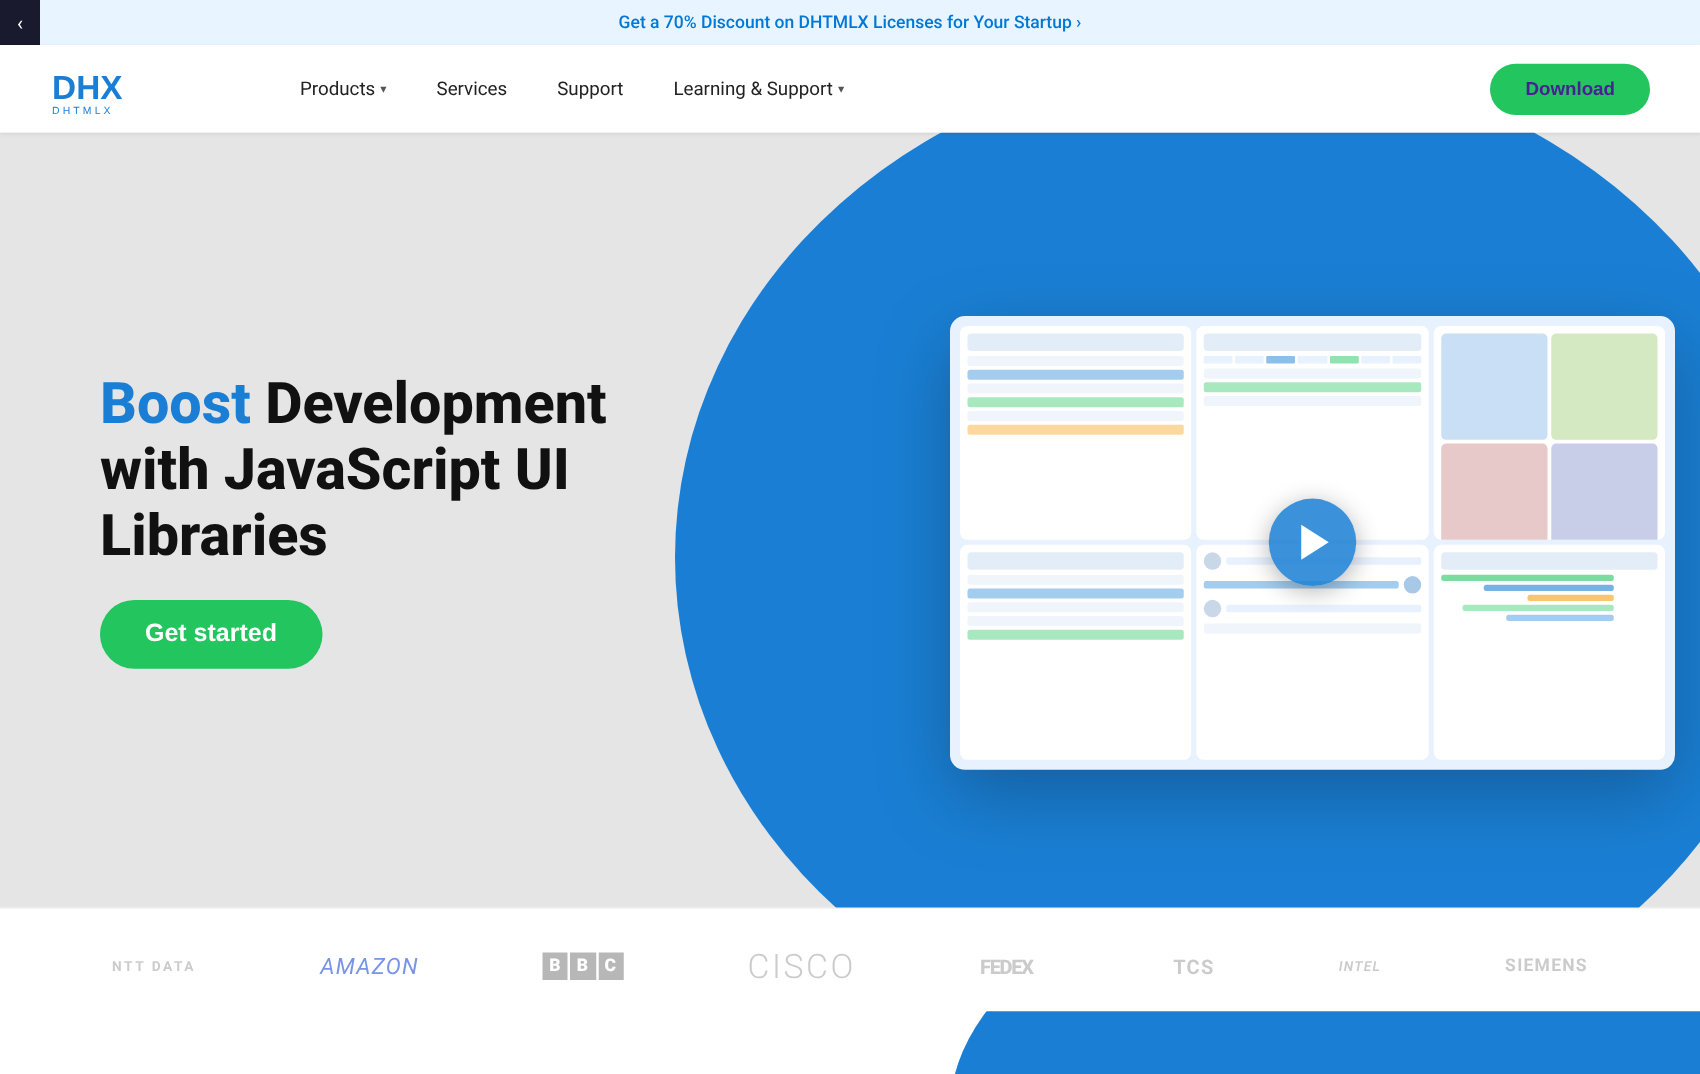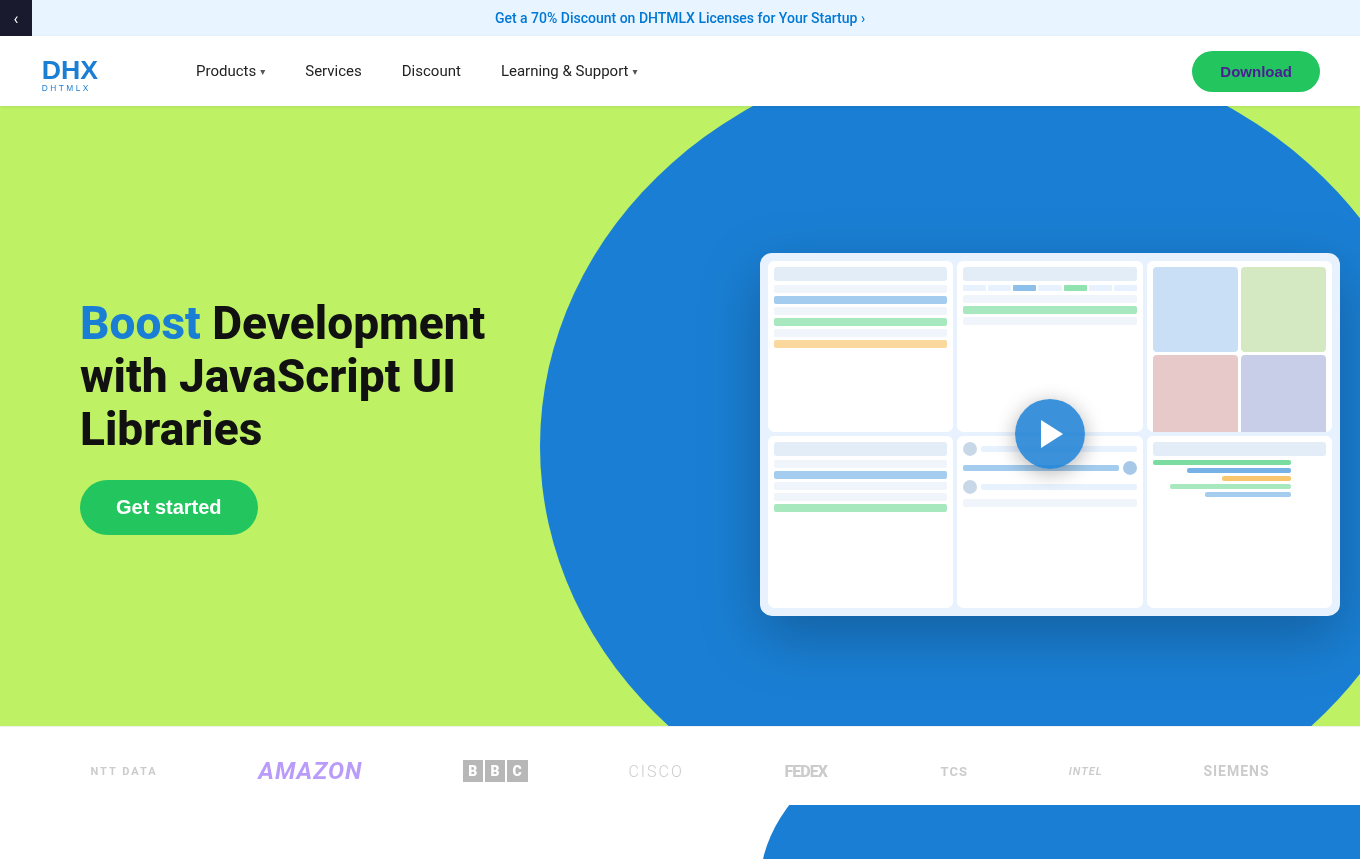--- a/index.html
+++ b/index.html
@@ -33,20 +33,21 @@
     
     .navbar {
       display: flex;
       align-items: center;
       padding: 0 40px;
       height: 70px;
       background: #fff;
       position: relative;
       z-index: 10;
       box-shadow: 0 1px 3px rgba(0,0,0,0.08);
+      gap: 44px;
     }
     .logo-wrap {
       display: flex;
       align-items: center;
       margin-right: 40px;
     }
     .logo-svg { width: 100px; height: 44px; }
     .nav-links {
       display: flex;
       align-items: flex-end;
@@ -78,21 +79,21 @@
       transition: background 0.15s;
     }
 
     
     .hero {
       position: relative;
       min-height: 620px;
       display: flex;
       align-items: center;
       overflow: hidden;
-      background: #bef264;
+      background: #e5e5e5;
     }
     .hero-bg-blob {
       position: absolute;
       right: -80px;
       top: -60px;
       width: 900px;
       height: 800px;
       background: #1a7fd4;
       border-radius: 50%;
       z-index: 0;
@@ -213,33 +214,33 @@
     .logo-item {
       color: #aaa;
       font-size: 13px;
       font-weight: 700;
       text-transform: uppercase;
       letter-spacing: 1px;
       opacity: 0.6;
       white-space: nowrap;
     }
     .logo-item.ntt { font-size: 11px; letter-spacing: 2px; }
-    .logo-item.amazon { font-size: 24px; font-style: italic; font-weight: 700; color: #8b5cf6; }
+    .logo-item.amazon { font-size: 18px; font-style: italic; font-weight: 400; color: #1d4ed8; }
     .logo-item.bbc {
       display: inline-flex;
       gap: 2px;
     }
     .bbc-box {
       background: #888;
       color: #fff;
       padding: 3px 5px;
       font-size: 14px;
       font-weight: 900;
     }
-    .logo-item.cisco { font-size: 16px; font-weight: 300; color: #aaa; letter-spacing: 2px; }
+    .logo-item.cisco { font-size: 27px; font-weight: 300; color: #aaa; letter-spacing: 2px; }
     .logo-item.fedex { font-size: 18px; font-weight: 800; letter-spacing: -1px; }
     .logo-item.tcs { font-size: 12px; font-weight: 700; letter-spacing: 1px; }
 
     
     .bottom-blob {
       position: relative;
       height: 80px;
       background: #fff;
       overflow: hidden;
     }
@@ -283,21 +284,21 @@
 
   <div class="nav-links">
     <div class="nav-item">
       <span>Products</span>
       <span class="caret">▾</span>
     </div>
     <div class="nav-item">
       <span>Services</span>
     </div>
     <div class="nav-item">
-      <span>Discount</span>
+      <span>Support</span>
     </div>
     <div class="nav-item">
       <span>Learning &amp; Support</span>
       <span class="caret">▾</span>
     </div>
   </div>
 
   <button class="nav-download">Download</button>
 </nav>
 
@@ -391,18 +392,18 @@
 <div class="logos-strip">
   <span class="logo-item ntt">NTT DATA</span>
   <span class="logo-item amazon">amazon</span>
   <span class="logo-item bbc">
     <span class="bbc-box">B</span>
     <span class="bbc-box">B</span>
     <span class="bbc-box">C</span>
   </span>
   <span class="logo-item cisco" style="font-weight:300;letter-spacing:2px;">cisco</span>
   <span class="logo-item fedex" style="font-size:16px;font-weight:800;">FedEx</span>
-  <span class="logo-item tcs" style="font-size:13px;font-weight:700;margin-left:13px;">TCS</span>
+  <span class="logo-item tcs" style="font-size:16px;font-weight:700;margin-left:13px;">TCS</span>
   <span class="logo-item" style="font-size:11px;font-weight:600;font-style:italic;">intel</span>
   <span class="logo-item" style="font-size:14px;font-weight:700;letter-spacing:1px;">SIEMENS</span>
 </div>
 
 <div class="bottom-blob"></div>
 
 </body></html>

